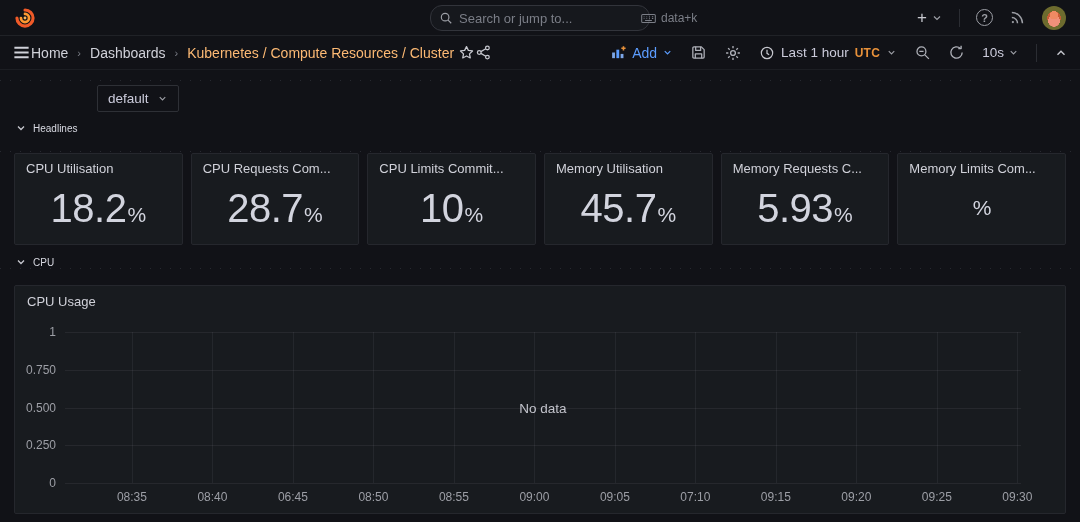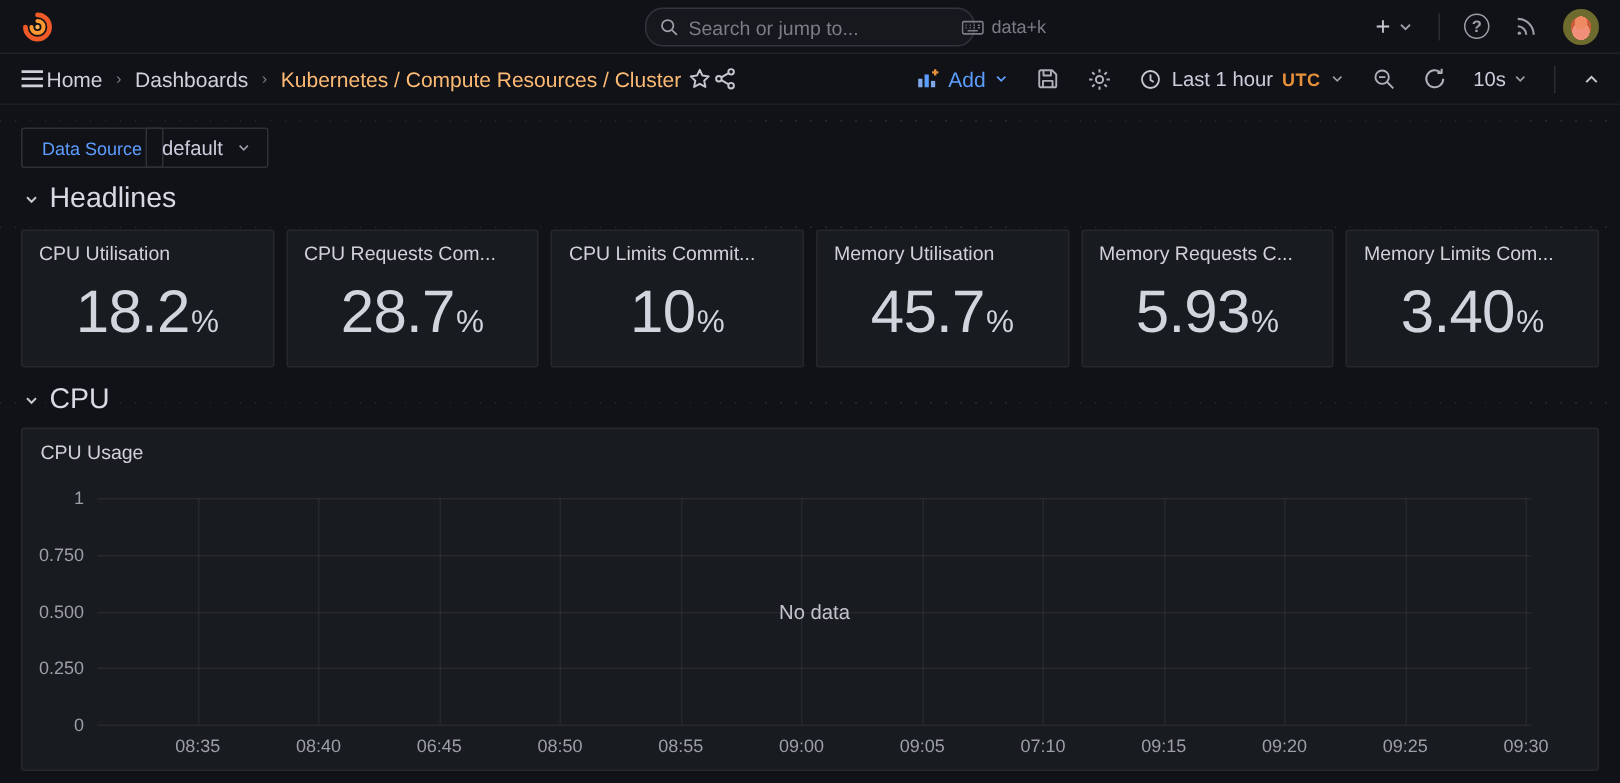--- a/index.html
+++ b/index.html
@@ -77,21 +77,21 @@
     color:#5c9dff; font-size:12px; font-weight:500; font-family:inherit;
     padding:0 13px; display:flex; align-items:center; cursor:pointer;
   }
   .ds-select {
     position:absolute; left:97px; top:15px; height:27px;
     border:1px solid #2e3036; border-radius:2px;
     color:#ccccdc; font-size:13.5px; padding:0 10px;
     display:flex; align-items:center; gap:8px; cursor:pointer;
   }
   .section-header { position:absolute; left:15px; display:flex; align-items:center; gap:6px;
-    font-size:19px; font-weight:500; color:#d8d9e2; cursor:pointer; }
+    font-size:10px; font-weight:500; color:#d8d9e2; cursor:pointer; }
   .sec-headlines { top:52px; }
   .sec-cpu { top:186px; }
 
   .stats-row {
     position:absolute; top:83px; left:14px; right:14px; height:92px;
     display:grid; grid-template-columns:repeat(6,1fr); gap:8px;
   }
   .panel { background:#181b1f; border:1px solid #25272d; border-radius:2px; position:relative; }
   .stat-title {
     position:absolute; top:7px; left:11px; right:8px;
@@ -269,21 +269,20 @@
         </svg>
     </span>
   </div>
 </div>
 
 <div class="content">
   <div class="dotrow" style="top:10px;"></div>
   <div class="dotrow" style="top:81px;"></div>
   <div class="dotrow" style="top:198px;"></div>
 
-  <button class="ds-btn">Data Source</button>
   <div class="ds-select">
     <span>default</span>
     <svg width="11" height="11" viewBox="0 0 24 24" fill="none" stroke="#9d9fa6" stroke-width="2.4">
         <path d="M6 9l6 6 6-6"></path>
       </svg>
   </div>
 
   <div class="section-header sec-headlines">
     <svg width="12" height="12" viewBox="0 0 24 24" fill="none" stroke="#c7c8cf" stroke-width="2.6">
         <path d="M6 9l6 6 6-6"></path>
@@ -334,21 +333,20 @@
         <span class="stat-value">
             <span class="stat-num">5.93</span>
             <span class="stat-unit">%</span>
           </span>
       </div>
     </div>
     <div class="panel">
       <div class="stat-title">Memory Limits Com...</div>
       <div class="stat-value-wrap">
         <span class="stat-value">
-            <span class="stat-num">3.40</span>
             <span class="stat-unit">%</span>
           </span>
       </div>
     </div>
   </div>
 
   <div class="section-header sec-cpu">
     <svg width="12" height="12" viewBox="0 0 24 24" fill="none" stroke="#c7c8cf" stroke-width="2.6">
         <path d="M6 9l6 6 6-6"></path>
       </svg>

